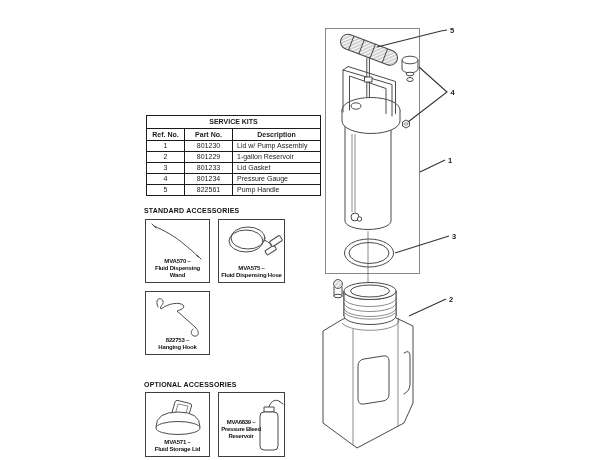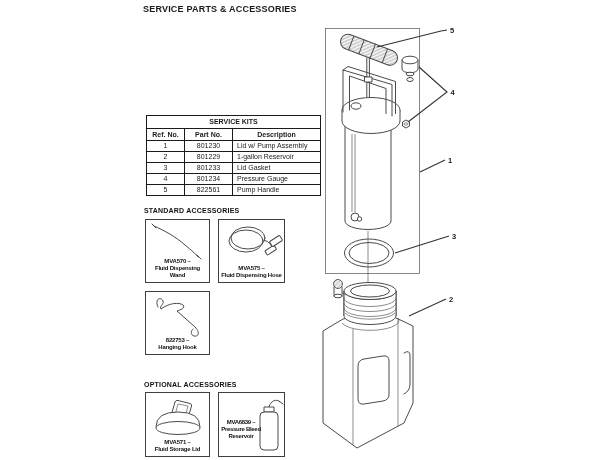--- a/index.html
+++ b/index.html
@@ -47,21 +47,20 @@
   svg .thin{ stroke:#5a5a5a; fill:none; stroke-width:0.7; }
   svg text.callout {
     font-family:"Liberation Sans", sans-serif; font-weight:bold; font-size:7.5px; fill:#222;
   }
 </style>
 </head>
 <body>
 
 <div id="page">
 
-  <div id="page-title" class="abs">SERVICE PARTS &amp; ACCESSORIES</div>
 
   <table id="kits-table" class="abs">
     <colgroup>
         <col style="width:38px">
         <col style="width:48px">
         <col style="width:88px">
       </colgroup>
     <tbody>
         <tr>
       <td class="tbl-title" colspan="3">SERVICE KITS</td>

